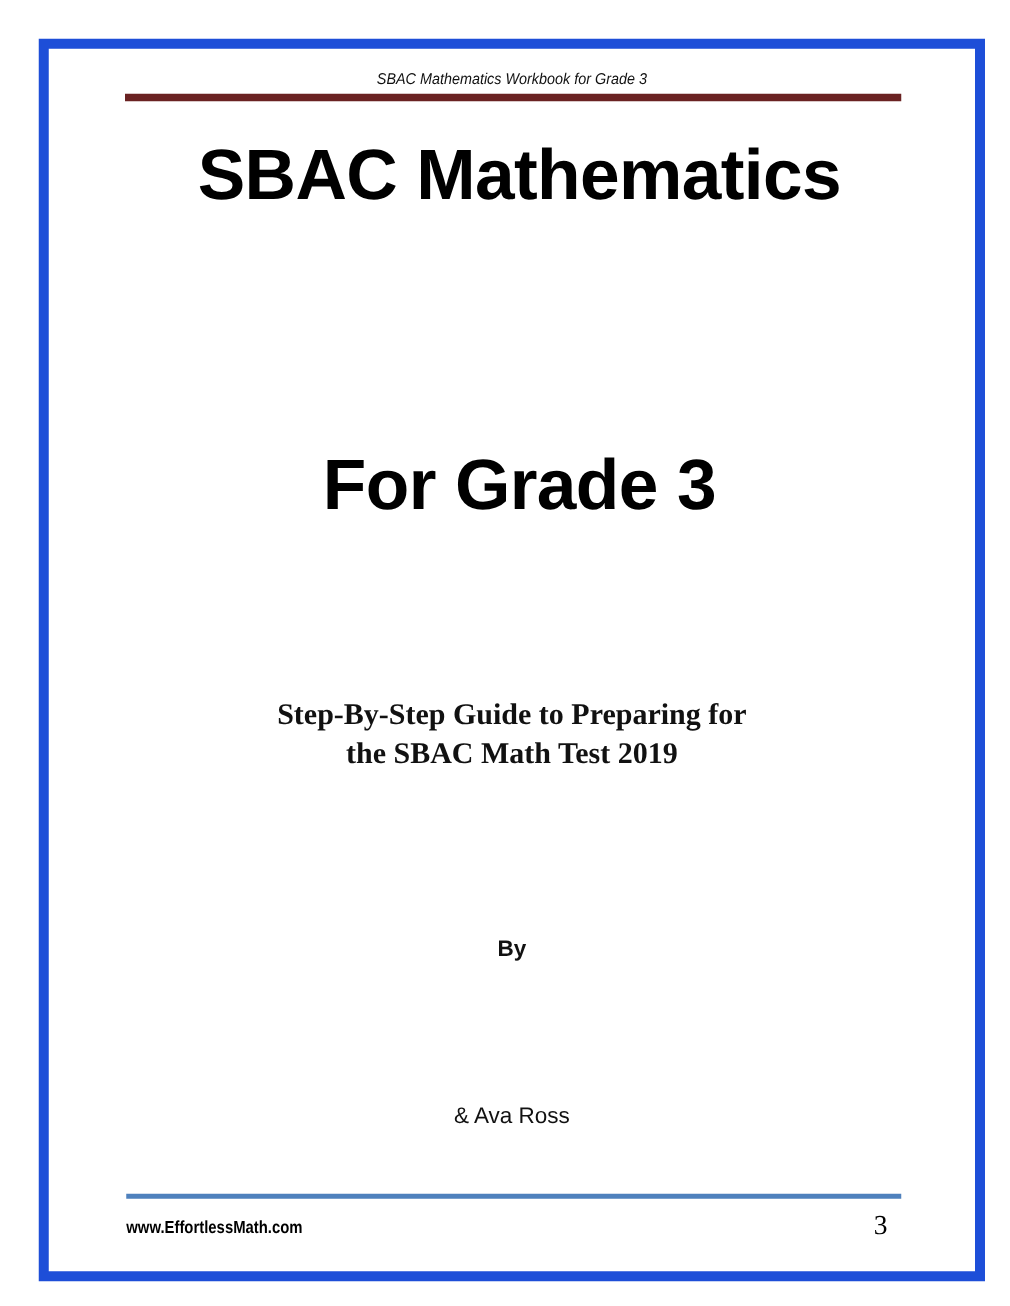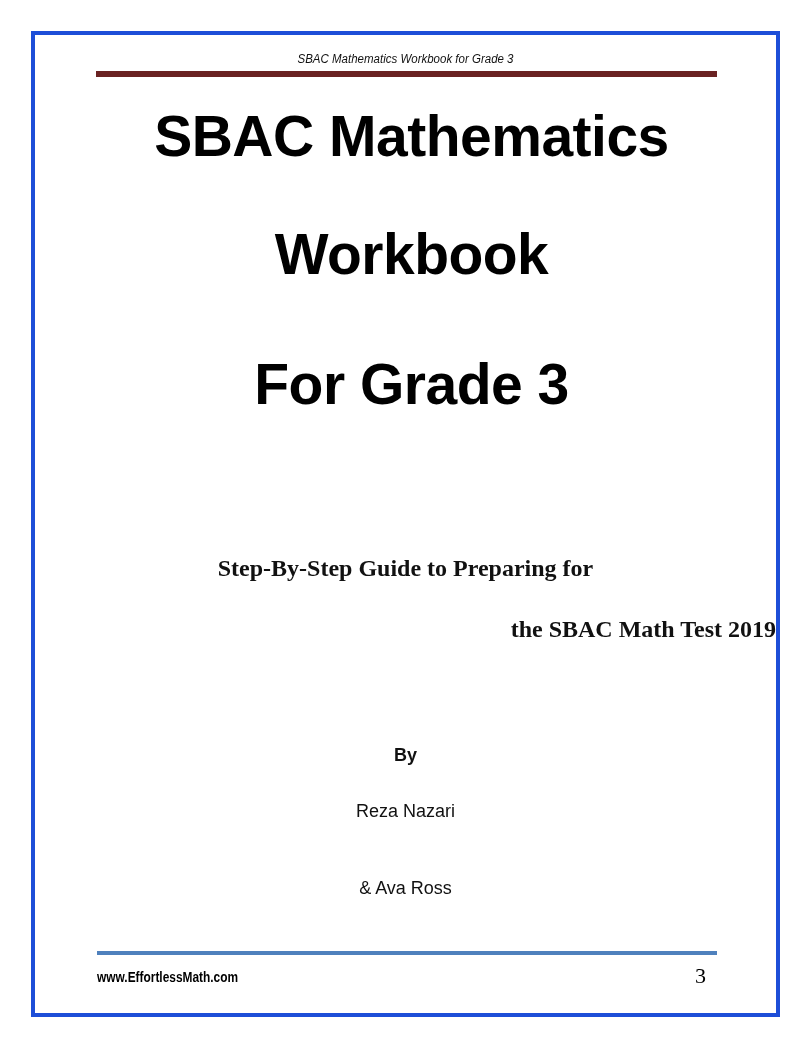--- a/index.html
+++ b/index.html
@@ -1,20 +1,20 @@
 <!DOCTYPE html>
 <html><head>
   <meta charset="utf-8">
   <style>
     html, body { margin: 0; padding: 0; background: #ffffff; }
     body { width: 808px; height: 1045px; position: relative; overflow: hidden; }
     .page-frame {
       position: absolute; left: 31px; top: 31px;
       width: 741px; height: 978px;
-      border: 4px solid #1d4ed8; background: #ffffff;
+      border: 8px solid #1d4ed8; background: #ffffff;
     }
     .running-header {
       position: absolute; left: 0; right: 0; top: 17px;
       text-align: center;
       font-family: "Liberation Sans", sans-serif;
       font-style: italic; font-size: 12.5px; color: #111;
       transform: scaleX(0.92);
     }
     .header-rule {
       position: absolute; left: 61px; width: 621px; top: 36px; height: 6px;
@@ -52,26 +52,24 @@
     }
   </style>
 </head>
 <body>
 
 <div class="page-frame">
   <div class="running-header">SBAC Mathematics Workbook for Grade 3</div>
   <div class="header-rule"></div>
 
   <div class="title-line" style="top:73px;">SBAC Mathematics</div>
-  <div class="title-line" style="top:191px;">Workbook</div>
   <div class="title-line" style="top:321px;">For Grade 3</div>
 
   <div class="subtitle-line" style="top:521px;">Step-By-Step Guide to Preparing for</div>
-  <div class="subtitle-line" style="top:582px;text-align:right;">the SBAC Math Test 2019</div>
+  <div class="subtitle-line" style="top:552px;">the SBAC Math Test 2019</div>
 
   <div class="author-line bold" style="top:710px;">By</div>
-  <div class="author-line" style="top:766px;">Reza Nazari</div>
   <div class="author-line" style="top:843px;">&amp; Ava Ross</div>
 
   <div class="footer-rule"></div>
   <div class="footer-site">www.EffortlessMath.com</div>
   <div class="page-number">3</div>
 </div>
 
 </body></html>

